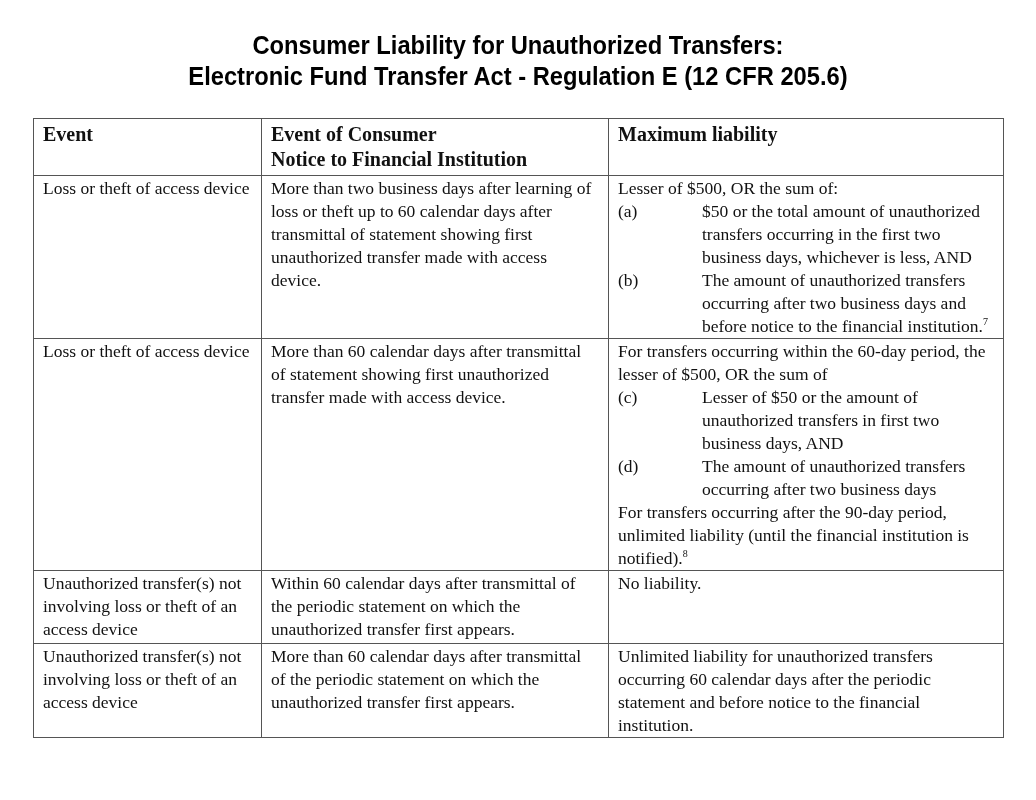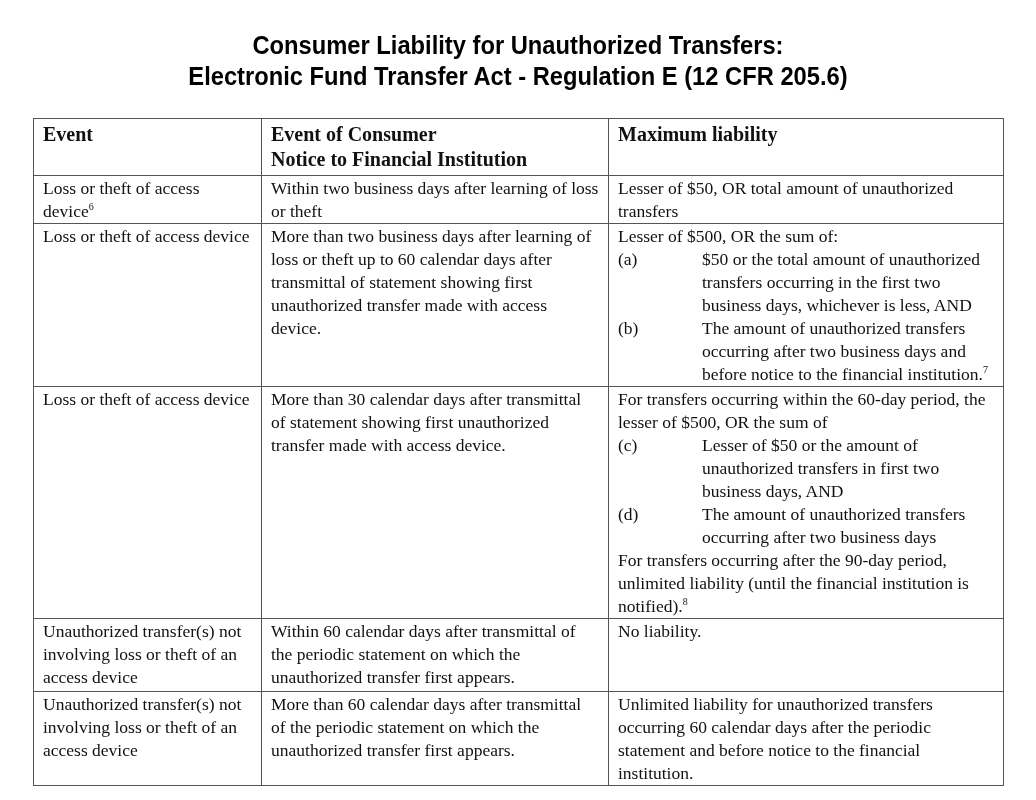--- a/index.html
+++ b/index.html
@@ -44,45 +44,40 @@
   <tbody>
       <tr class="h0">
     <th>Event</th>
     <th>
       <div>Event of Consumer</div>
       <div>Notice to Financial Institution</div>
     </th>
     <th>Maximum liability</th>
   </tr>
 
-  <tr class="r1">
-    <td><span>Loss or theft of access device</span><sup>6</sup></td>
-    <td>Within two business days after learning of loss or theft</td>
-    <td>Lesser of $50, OR total amount of unauthorized transfers</td>
-  </tr>
 
   <tr class="r2">
     <td>Loss or theft of access device</td>
     <td>More than two business days after learning of loss or theft up to 60 calendar days after transmittal of statement showing first unauthorized transfer made with access device.</td>
     <td>
       <div>Lesser of $500, OR the sum of:</div>
       <div class="item">
         <span class="lbl">(a)</span>
         <span class="txt">$50 or the total amount of unauthorized transfers occurring in the first two business days, whichever is less, AND</span>
       </div>
       <div class="item">
         <span class="lbl">(b)</span>
         <span class="txt"><span>The amount of unauthorized transfers occurring after two business days and before notice to the financial institution.</span><sup>7</sup></span>
       </div>
     </td>
   </tr>
 
   <tr class="r3">
     <td>Loss or theft of access device</td>
-    <td>More than 30 calendar days after transmittal of statement showing first unauthorized transfer made with access device.</td>
+    <td>More than 60 calendar days after transmittal of statement showing first unauthorized transfer made with access device.</td>
     <td>
       <div>For transfers occurring within the 60-day period, the lesser of $500, OR the sum of</div>
       <div class="item">
         <span class="lbl">(c)</span>
         <span class="txt">Lesser of $50 or the amount of unauthorized transfers in first two business days, AND</span>
       </div>
       <div class="item">
         <span class="lbl">(d)</span>
         <span class="txt">The amount of unauthorized transfers occurring after two business days</span>
       </div>

